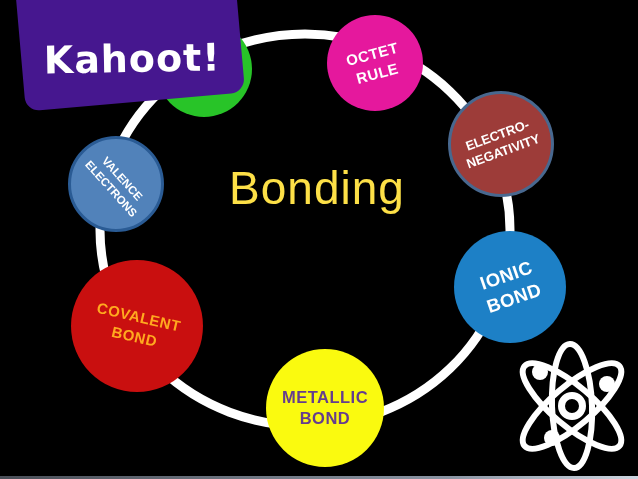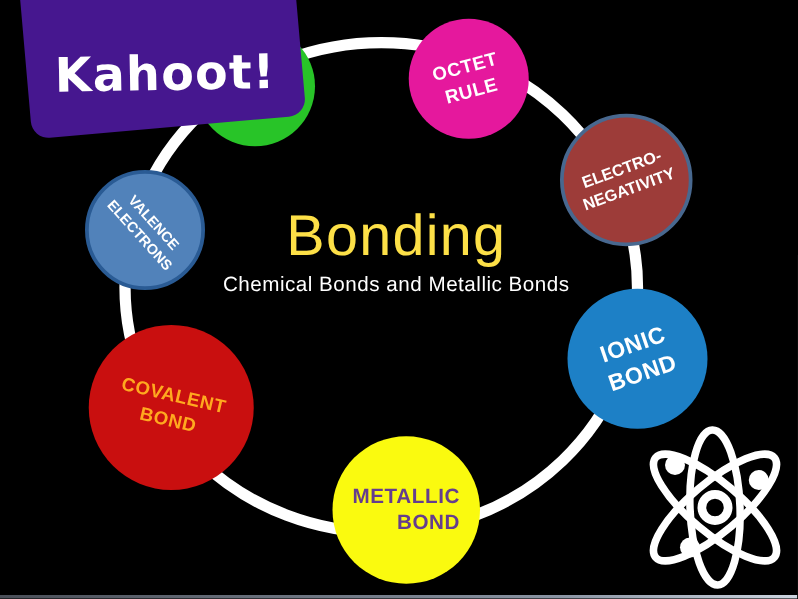--- a/index.html
+++ b/index.html
@@ -111,29 +111,28 @@
     </div>
   </div>
 
   <div class="topic t5" style="background: rgb(201, 15, 15); color: rgb(255, 169, 31);">
     <div class="label">
       <span class="line">COVALENT</span>
       <span class="line">BOND</span>
     </div>
   </div>
 
-  <div class="topic t6" style="background: rgb(250, 250, 15); color: rgb(101, 61, 142); text-align: right;">
+  <div class="topic t6" style="background: rgb(250, 250, 15); color: rgb(101, 61, 142);">
     <div class="label">
       <span class="line">METALLIC</span>
       <span class="line">BOND</span>
     </div>
   </div>
 
   <h1 class="title" id="title" style="color: #fde047;">Bonding</h1>
-  <div class="subtitle" id="subtitle" style="color: rgb(255, 255, 255);">Chemical Bonds and Metallic Bonds</div>
 
   <div class="banner" id="banner" style="background: rgb(70, 23, 143); color: rgb(255, 255, 255);">
     <span class="logo-text">Kahoot!</span>
   </div>
 
   <svg class="atom-svg" id="atom" width="140" height="143" viewBox="0 0 140 143" style="color: rgb(255, 255, 255);">
     <g fill="none" stroke="currentColor" stroke-width="6">
       <ellipse cx="72" cy="70" rx="62" ry="20" transform="rotate(-40 72 70)"></ellipse>
       <ellipse cx="72" cy="70" rx="62" ry="20" transform="rotate(40 72 70)"></ellipse>
       <ellipse cx="72" cy="70" rx="62" ry="20" transform="rotate(88 72 70)"></ellipse>

